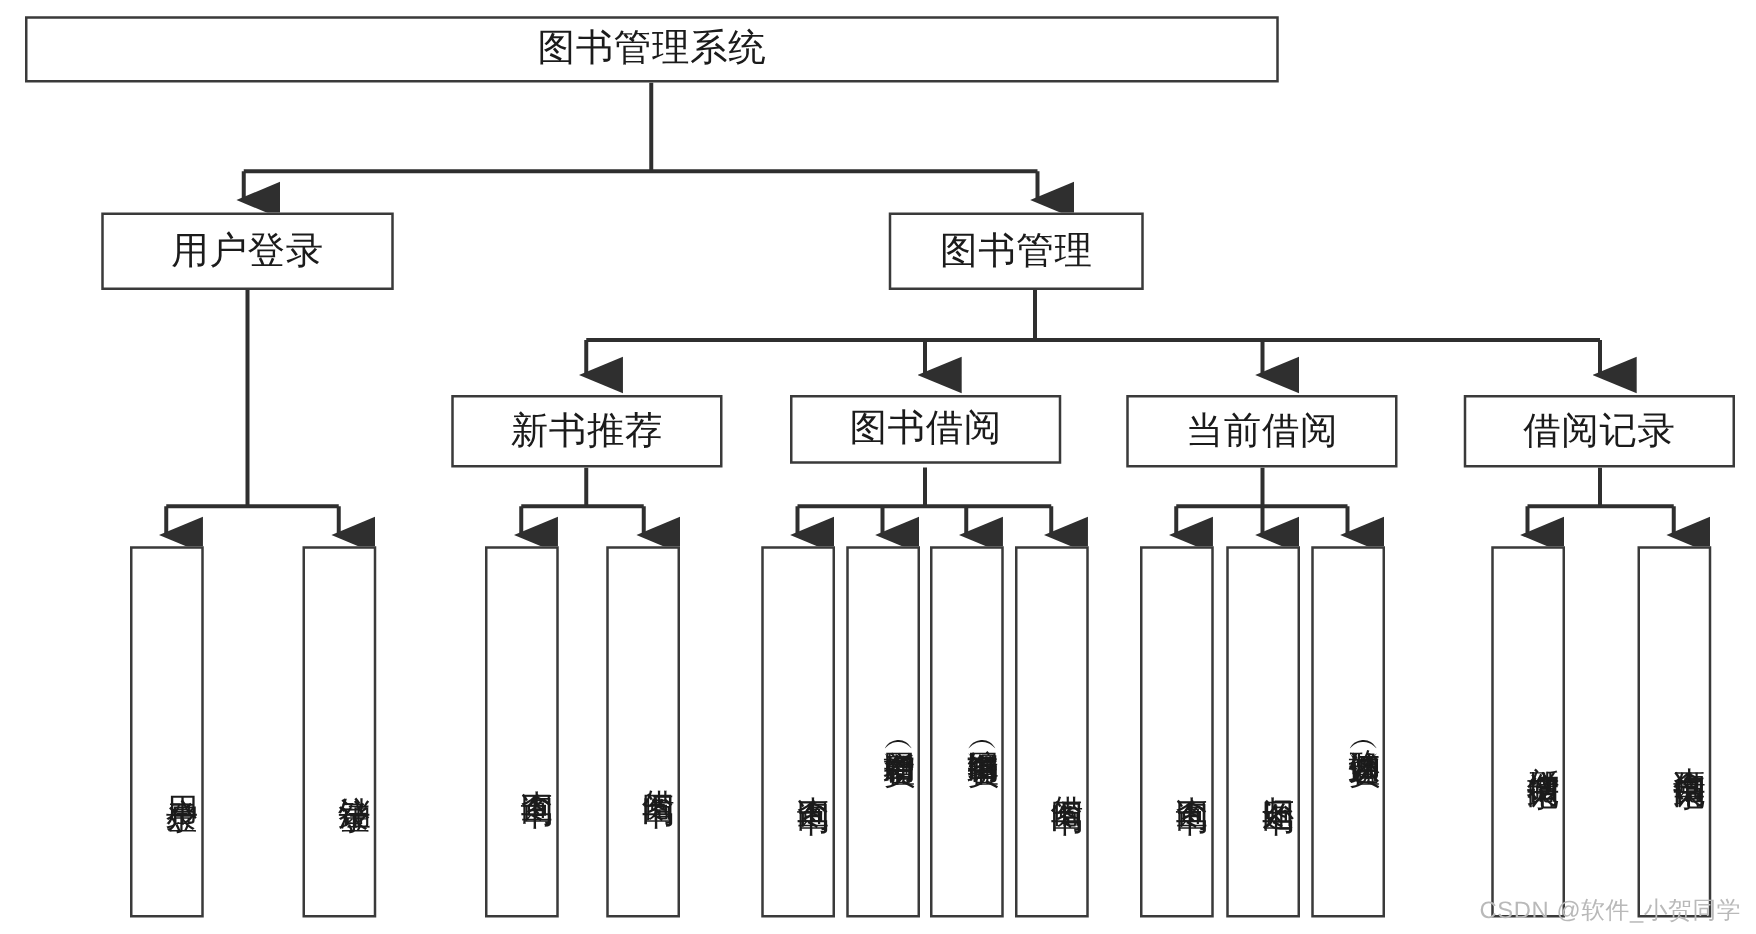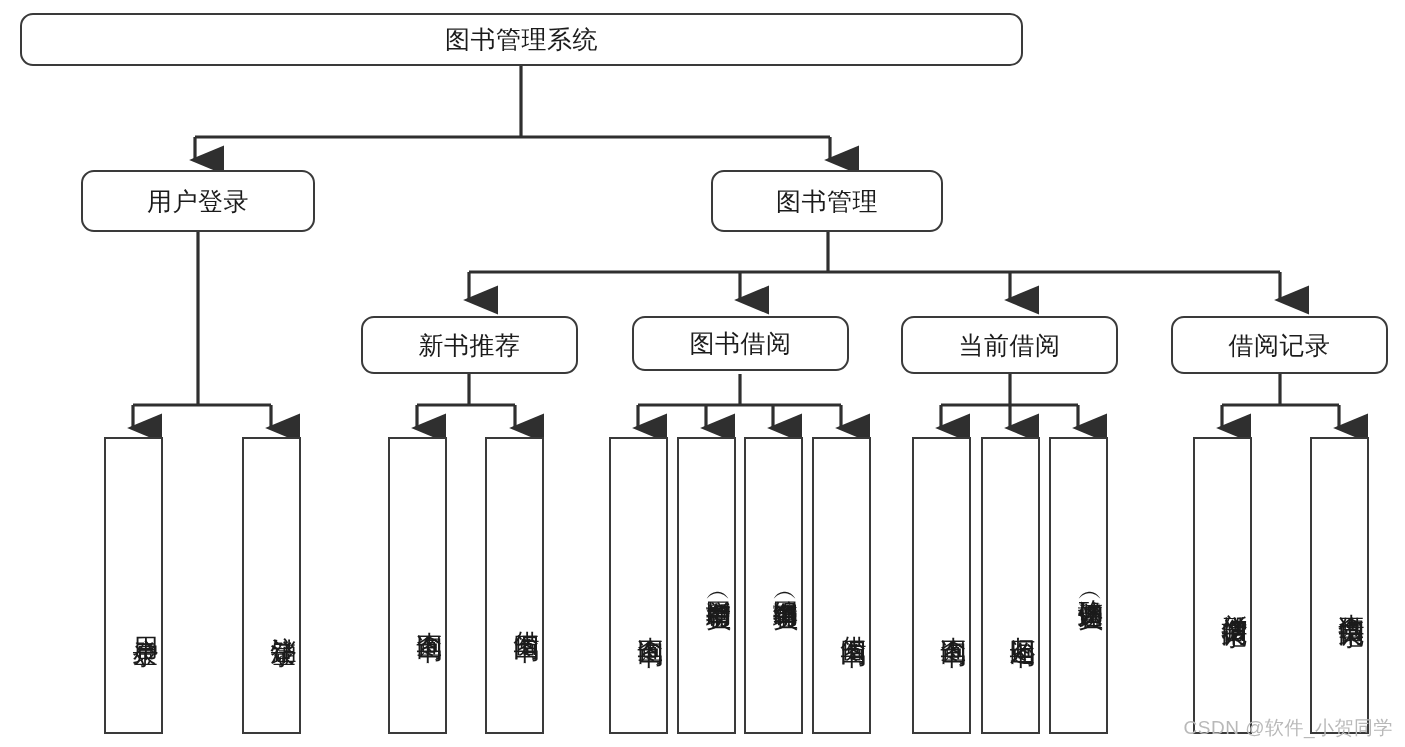--- a/index.html
+++ b/index.html
@@ -22,23 +22,22 @@
     box-sizing: border-box;
     border: 2.5px solid #3a3a3a;
     background: #ffffff;
     display: flex;
     align-items: center;
     justify-content: center;
     color: #1b1b1b;
     line-height: 1.22;
   }
   .node.h {
-    font-size: 25px;
+    font-size: 30px;
     letter-spacing: 0.5px;
-    border-radius: 13px;
   }
   .node.v {
     writing-mode: vertical-rl;
     text-orientation: upright;
     font-size: 26px;
     letter-spacing: 2px;
     padding-top: 6px;
     padding-bottom: 6px;
     align-items: flex-start;
     justify-content: center;
@@ -118,21 +117,21 @@
       <path d="M 1280 374 L 1280 405"></path>
       <path d="M 1222 405 L 1339 405"></path>
       <path d="M 1222 405 L 1222 428" marker-end="url(#arrow)"></path>
       <path d="M 1339 405 L 1339 428" marker-end="url(#arrow)"></path>
     </g>
   </svg>
 
   <div class="node h" style="left:20px; top:13px; width:1003px; height:53px;">图书管理系统</div>
 
   <div class="node h" style="left:81px; top:170px; width:234px; height:62px;">用户登录</div>
-  <div class="node h" style="left:711px; top:170px; width:232px; height:62px;">图书管理</div>
+  <div class="node h" style="left:711px; top:170px; width:204px; height:62px;">图书管理</div>
 
   <div class="node h" style="left:361px; top:316px; width:217px; height:58px;text-align:center;">新书推荐</div>
   <div class="node h" style="left:632px; top:316px; width:217px; height:55px;">图书借阅</div>
   <div class="node h" style="left:1171px; top:316px; width:217px; height:58px;">借阅记录</div>
   <div class="node h" style="left:901px; top:316px; width:217px; height:58px;">当前借阅</div>
 
   <div class="node v" style="left:104px; top:437px; width:59px; height:297px; padding-top:74px;">用户登录</div>
   <div class="node v" style="left:242px; top:437px; width:59px; height:297px; padding-top:74px;">注销登录</div>
 
   <div class="node v" style="left:388px; top:437px; width:59px; height:297px; padding-top:64px;">查询图书</div>

